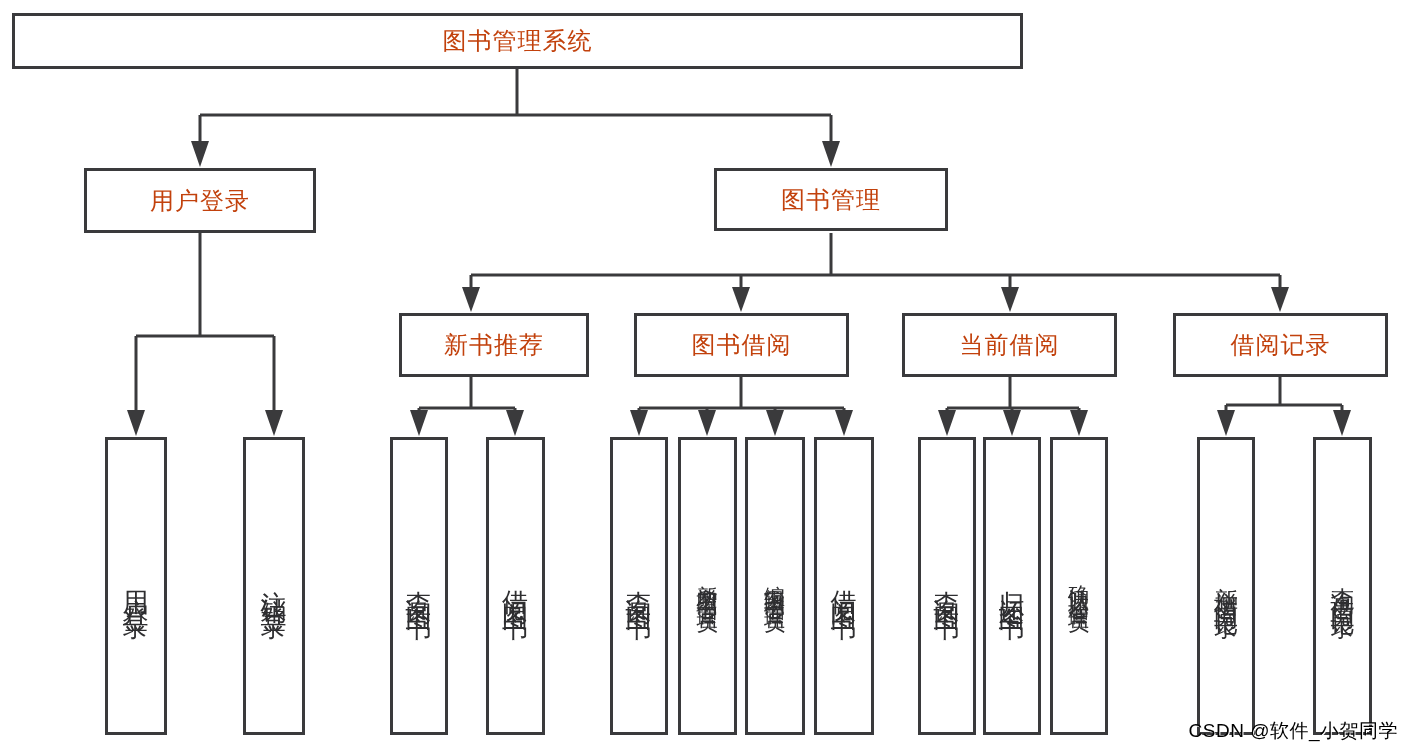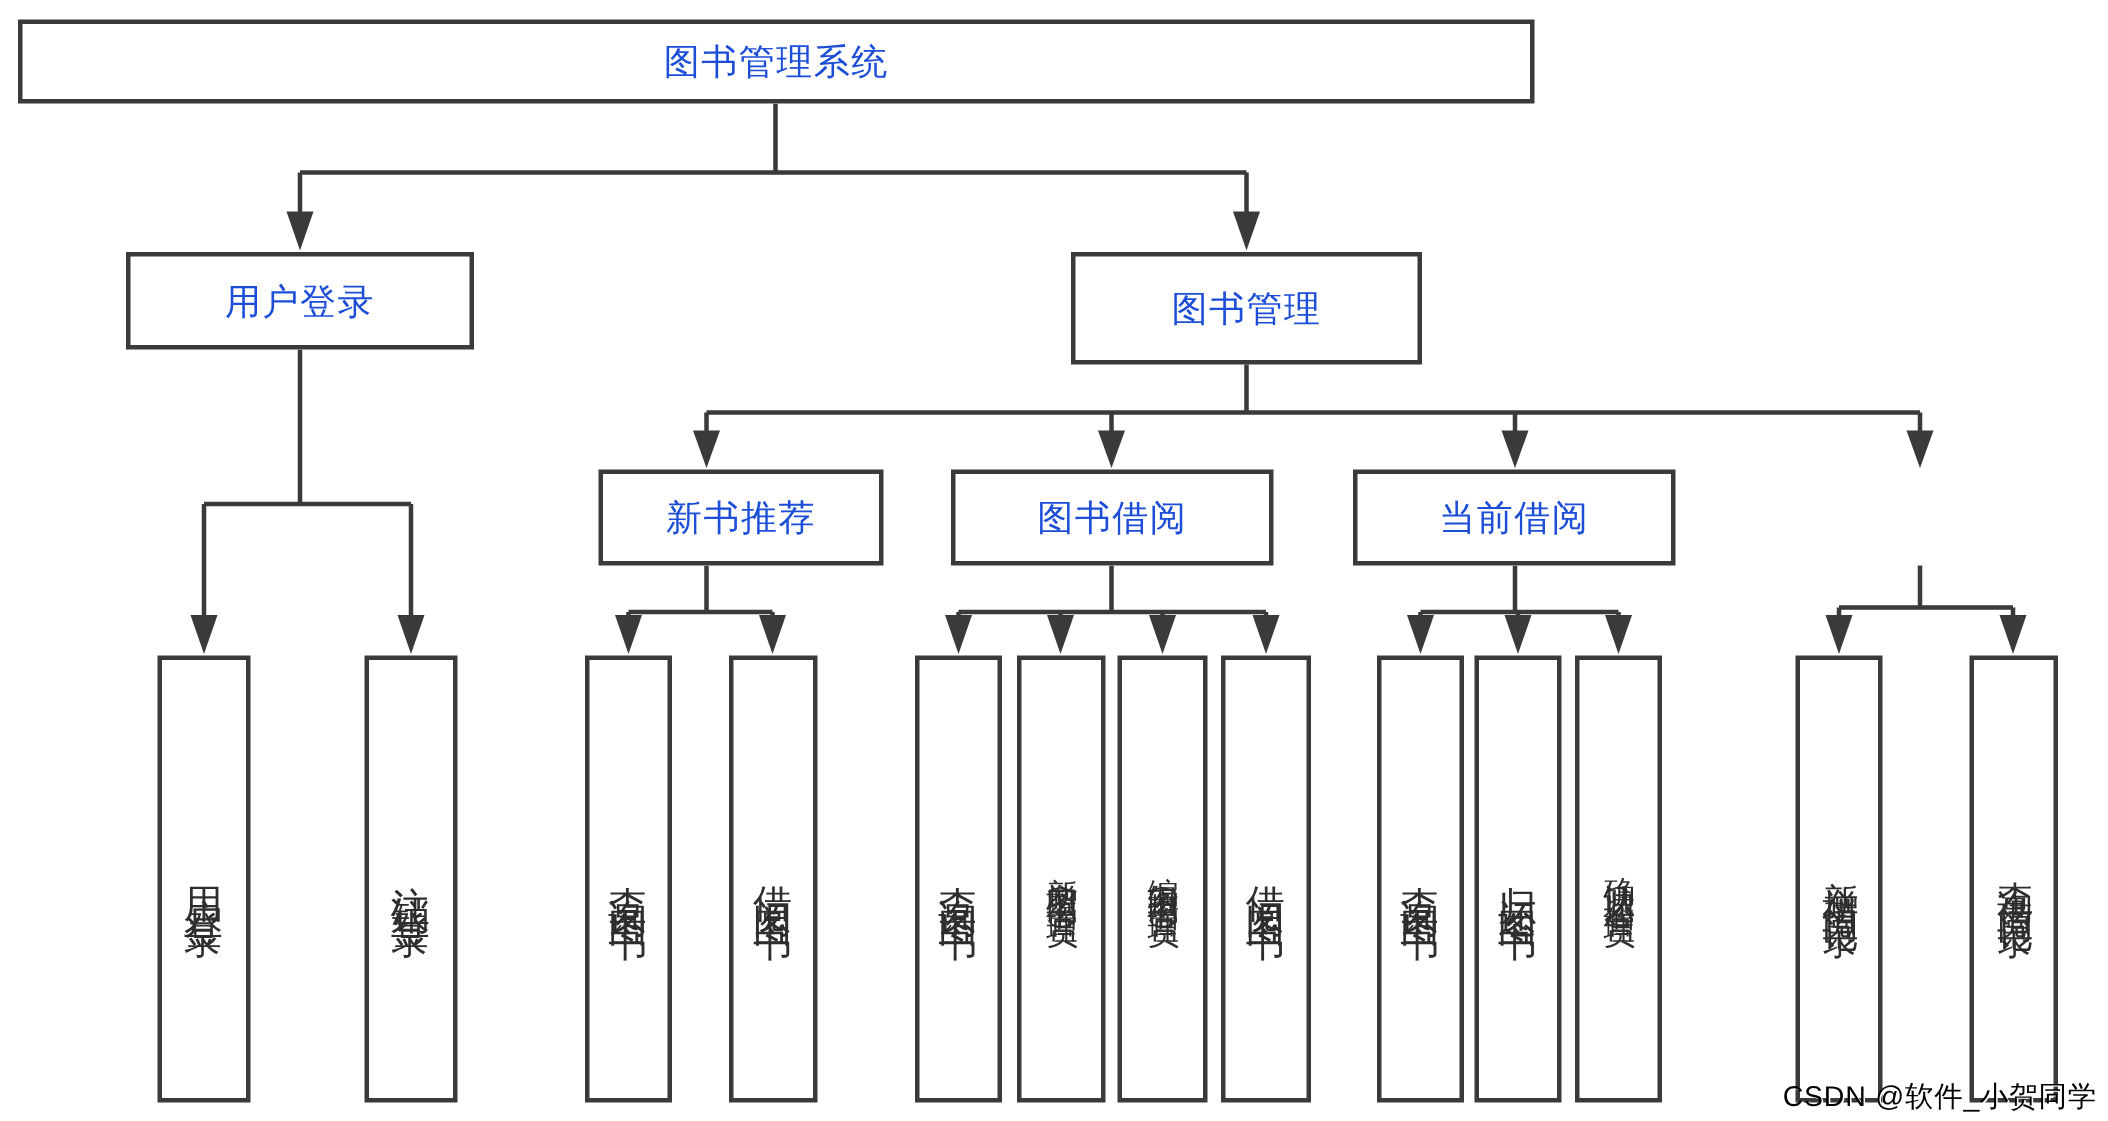--- a/index.html
+++ b/index.html
@@ -24,21 +24,21 @@
     position: absolute;
     box-sizing: border-box;
     background: #ffffff;
     border: 3px solid #3a3a3c;
     display: flex;
     align-items: center;
     justify-content: center;
   }
   .hbox .lbl {
     font-size: 24px;
-    color: #1d4ed8;
+    color: #c2410c;
     letter-spacing: 1px;
     white-space: nowrap;
   }
   .leaf {
     position: absolute;
     top: 437px;
     height: 298px;
     box-sizing: border-box;
     background: #ffffff;
     border: 3px solid #3a3a3c;
@@ -59,21 +59,21 @@
     font-size: 24px;
     letter-spacing: 6px;
   }
   .vlabel.small {
     font-size: 21px;
     letter-spacing: 4px;
   }
   
   #n-root {left:12px;  top:13px;  width:1011px; height:56px;}
   #n-l2a  {left:84px;  top:168px; width:232px;  height:65px;}
-  #n-l2b  {left:714px; top:168px; width:234px;  height:75px;}
+  #n-l2b  {left:714px; top:168px; width:234px;  height:63px;}
   #n-l3a  {left:364px; top:313px; width:190px;  height:64px;margin-left:35px;}
   #n-l3b  {left:634px; top:313px; width:215px;  height:64px;}
   #n-l3c  {left:902px; top:313px; width:215px;  height:64px;}
   #n-l3d  {left:1173px;top:313px; width:215px;  height:64px;}
   #n-g1a  {left:105px;  width:62px;}
   #n-g1b  {left:243px;  width:62px;}
   #n-g2a  {left:390px;  width:58px;}
   #n-g2b  {left:486px;  width:59px;}
   #n-g3a  {left:610px;  width:58px;}
   #n-g3b  {left:678px;  width:59px;}
@@ -156,20 +156,23 @@
 
   <div class="hbox" id="n-l3a">
     <span class="lbl">新书推荐</span>
   </div>
   <div class="hbox" id="n-l3c">
     <span class="lbl">当前借阅</span>
   </div>
   <div class="hbox" id="n-l3b">
     <span class="lbl">图书借阅</span>
   </div>
+  <div class="hbox" id="n-l3d">
+    <span class="lbl">借阅记录</span>
+  </div>
 
   <div class="leaf" id="n-g1a">
     <span class="vlabel">用户登录</span>
   </div>
   <div class="leaf" id="n-g1b">
     <span class="vlabel">注销登录</span>
   </div>
 
   <div class="leaf" id="n-g2a">
     <span class="vlabel">查询图书</span>

